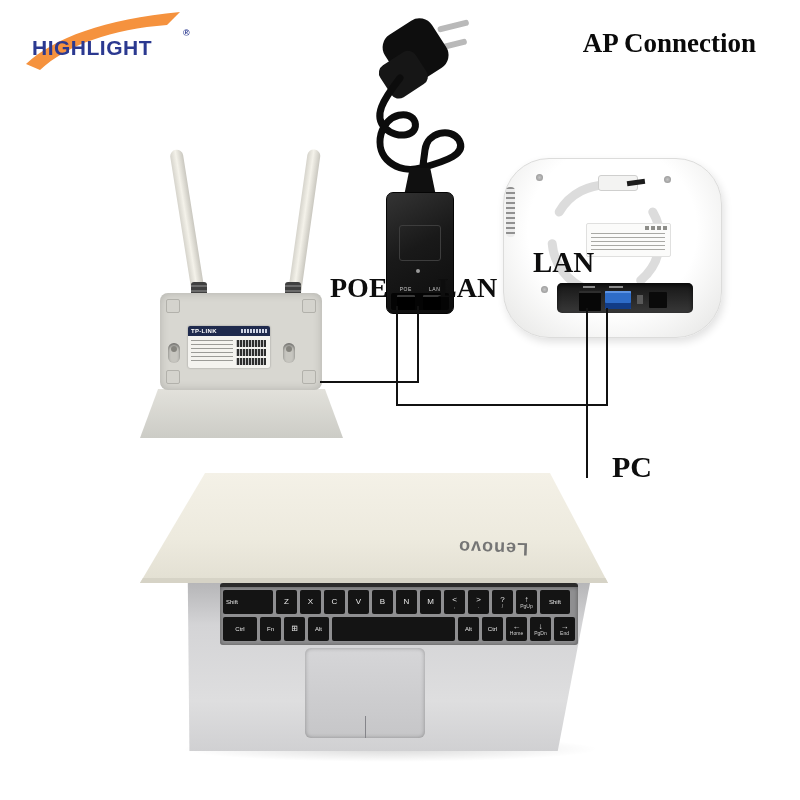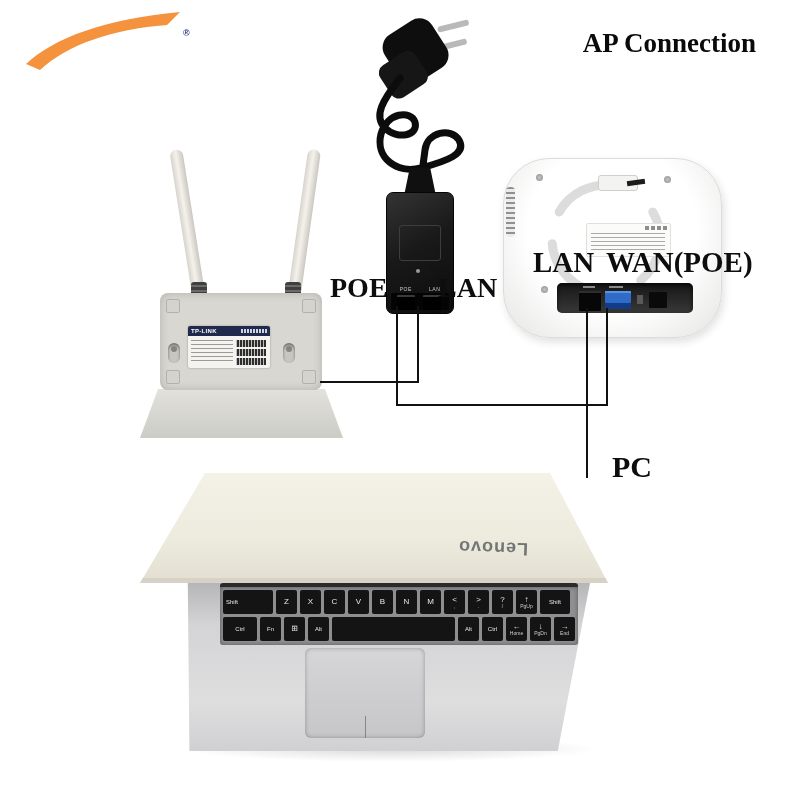--- a/index.html
+++ b/index.html
@@ -120,20 +120,21 @@
 </style>
 </head>
 <body>
 
 <div class="stage">
 
   <div class="logo">
     <svg width="180" height="72" viewBox="0 0 180 72">
       <path d="M6,56 C34,30 84,11 160,4 L147,17 C92,21 47,37 20,62 Z" fill="#f5923e"></path>
     </svg>
+    <span class="logo-text">HIGHLIGHT</span>
     <span class="logo-reg">®</span>
   </div>
   <div class="page-title">AP Connection</div>
 
   <svg class="plug-svg" width="150" height="196" viewBox="0 0 150 196">
     <rect x="92" y="19" width="32" height="6" rx="3" fill="#b9b9b9" transform="rotate(-14 92 19)"></rect>
     <rect x="90" y="38" width="32" height="6" rx="3" fill="#b9b9b9" transform="rotate(-14 90 38)"></rect>
     <g transform="rotate(-33 70 46)">
       <rect x="44" y="16" rx="15" width="56" height="56" fill="#0e0e0e"></rect>
       <rect x="28" y="38" rx="9" width="42" height="38" fill="#161616"></rect>
@@ -311,16 +312,15 @@
 
   <svg class="wires" width="800" height="800" viewBox="0 0 800 800">
     <polyline points="418,306 418,382 320,382" stroke="#111111"></polyline>
     <polyline points="397,306 397,405 607,405 607,308" stroke="#111111"></polyline>
     <polyline points="587,308 587,478" stroke="#111111"></polyline>
   </svg>
 
   <div class="biglabel lbl-poe">POE</div>
   <div class="biglabel lbl-lan">LAN</div>
   <div class="biglabel lbl-ap-lan">LAN</div>
-  <div class="biglabel lbl-ap-wan">WAN(POE)</div>
   <div class="biglabel lbl-pc">PC</div>
 
 </div>
 
 </body></html>

